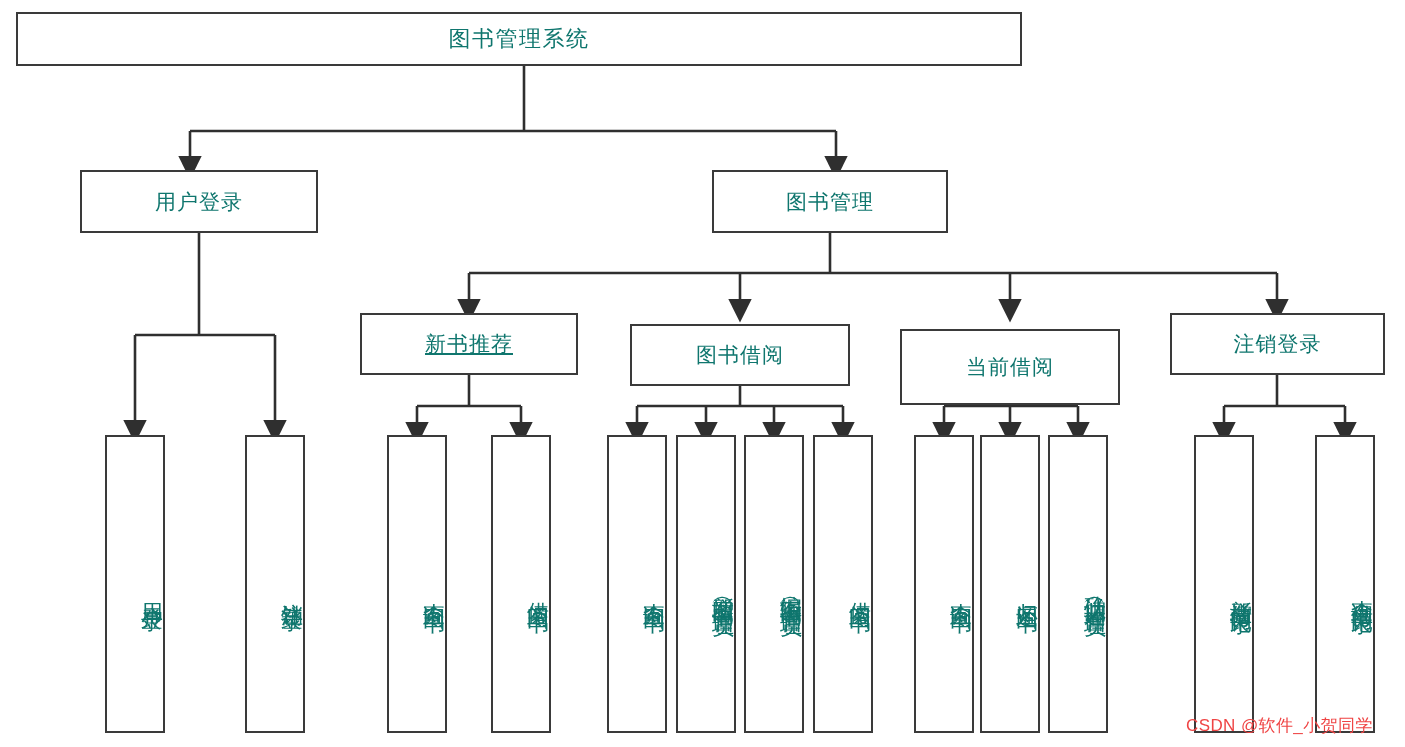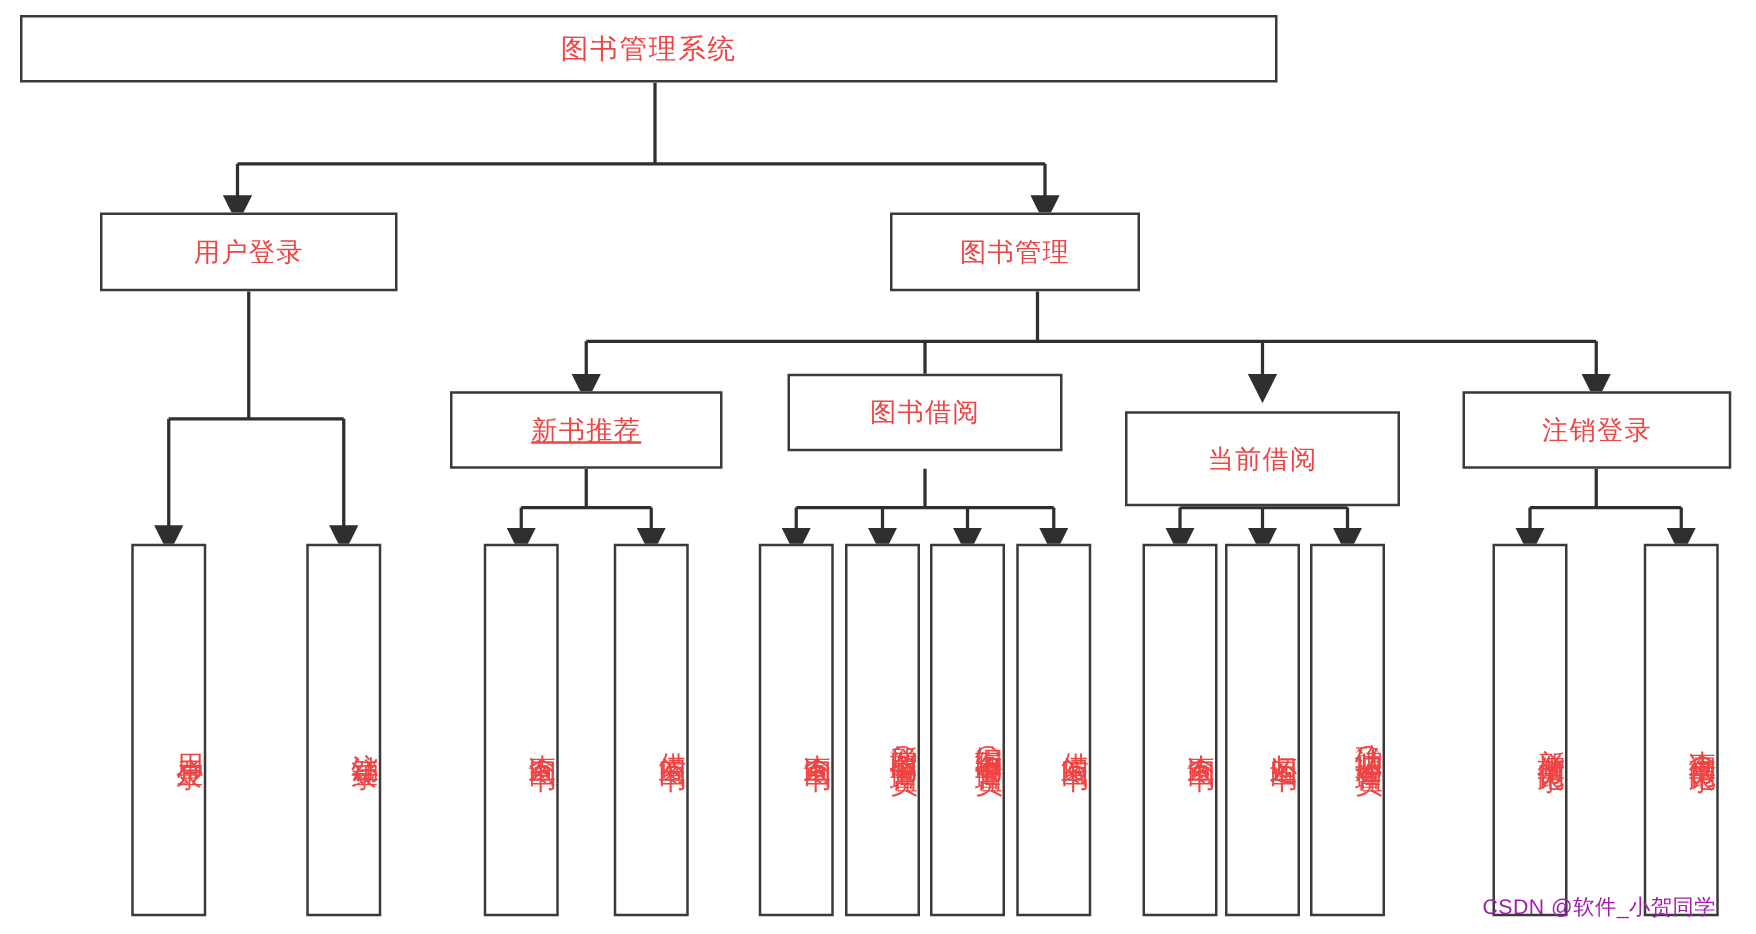--- a/index.html
+++ b/index.html
@@ -25,21 +25,21 @@
     height: 747px;
   }
   .node {
     position: absolute;
     box-sizing: border-box;
     background: #ffffff;
     border: 2.4px solid #3a3a3a;
     display: flex;
     align-items: center;
     justify-content: center;
-    color: #ef4444;
+    color: #0f766e;
     z-index: 3;
   }
   .node-h {
     font-size: 21px;
     letter-spacing: 1px;
     white-space: nowrap;
   }
   .node-root {
     font-size: 22px;
     letter-spacing: 1.5px;
@@ -53,21 +53,21 @@
     padding-top: 14px;
     align-items: flex-start;
     justify-content: center;
     white-space: nowrap;
   }
   .watermark {
     position: absolute;
     left: 1186px;
     top: 714px;
     font-size: 17px;
-    color: #a21caf;
+    color: #ef4444;
     white-space: nowrap;
     z-index: 6;
     letter-spacing: 0.4px;
   }
 </style>
 </head>
 <body>
 
 <div id="canvas">
 
@@ -117,24 +117,24 @@
       <path d="M1277,375 L1277,406"></path>
       <path d="M1224,406 L1345,406"></path>
       <path d="M1224,406 L1224,426" marker-end="url(#arrow)"></path>
       <path d="M1345,406 L1345,426" marker-end="url(#arrow)"></path>
     </g>
   </svg>
 
   <div class="node node-h node-root" style="left:16px; top:12px; width:1006px; height:54px;">图书管理系统</div>
 
   <div class="node node-h" style="left:80px; top:170px; width:238px; height:63px;">用户登录</div>
-  <div class="node node-h" style="left:712px; top:170px; width:200px; height:63px;">图书管理</div>
+  <div class="node node-h" style="left:712px; top:170px; width:236px; height:63px;">图书管理</div>
 
   <div class="node node-h" style="left:360px; top:313px; width:218px; height:62px;text-decoration:underline;">新书推荐</div>
-  <div class="node node-h" style="left:630px; top:299px; width:220px; height:62px;">图书借阅</div>
+  <div class="node node-h" style="left:630px; top:324px; width:220px; height:62px;">图书借阅</div>
   <div class="node node-h" style="left:900px; top:329px; width:220px; height:76px;">当前借阅</div>
   <div class="node node-h" style="left:1170px; top:313px; width:215px; height:62px;">注销登录</div>
 
   <div class="node node-v" style="left:105px; top:435px; width:60px; height:298px;">用户登录</div>
   <div class="node node-v" style="left:245px; top:435px; width:60px; height:298px;">注销登录</div>
 
   <div class="node node-v" style="left:387px; top:435px; width:60px; height:298px;">查询图书</div>
   <div class="node node-v" style="left:491px; top:435px; width:60px; height:298px;">借阅图书</div>
 
   <div class="node node-v" style="left:607px; top:435px; width:60px; height:298px;">查询图书</div>

